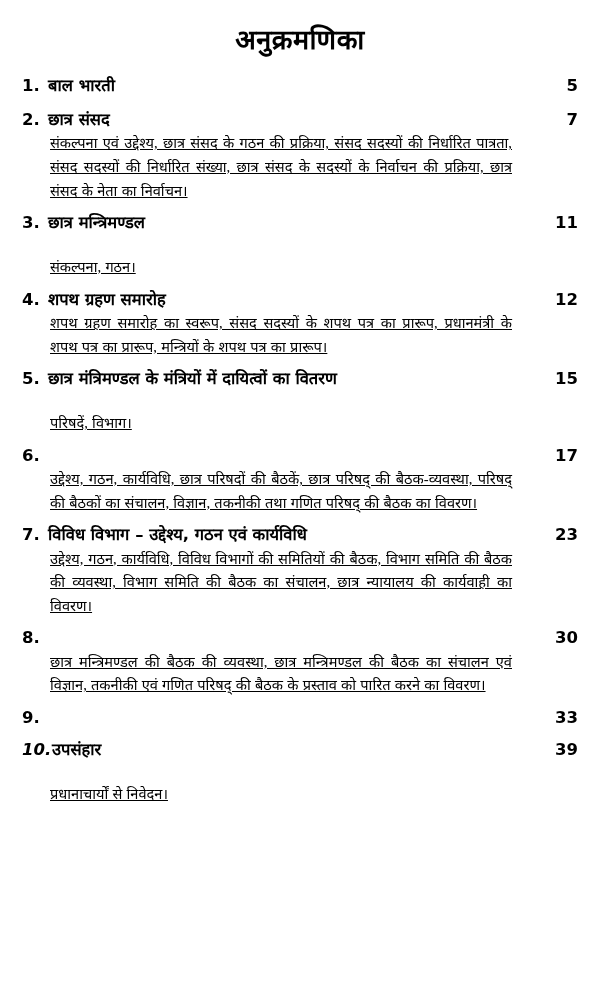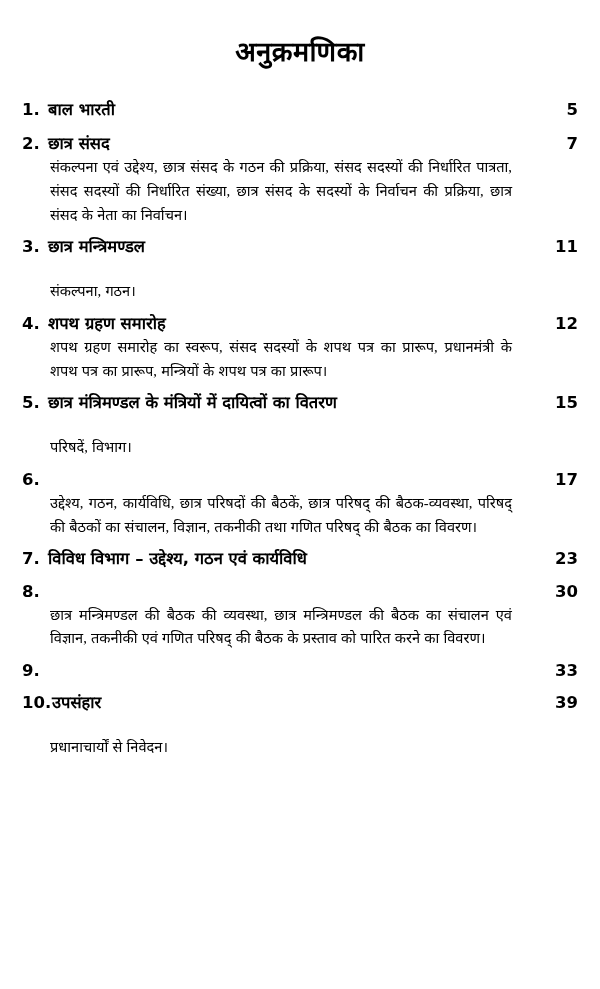--- a/index.html
+++ b/index.html
@@ -19,21 +19,21 @@
     box-sizing: border-box;
     padding: 0;
     overflow: hidden;
   }
   .page-title {
     text-align: center;
     font-family: "DejaVu Sans", "Liberation Sans", sans-serif;
     font-weight: bold;
     font-size: 27px;
     letter-spacing: 0.5px;
-    margin: 16px;
+    margin: 4px;
     padding-top: 21px;
     padding-bottom: 14px;
     line-height: 1.12;
   }
   .toc {
     padding: 0 22px 0 22px;
   }
   .toc-entry {
     margin-bottom: 1px;
   }
@@ -55,20 +55,21 @@
     min-width: 0;
   }
   .entry-num {
     flex: 0 0 auto;
     width: 26px;
     text-align: left;
     font-weight: bold;
   }
   .entry-num.wide {
     width: 30px;
+    font-style: italic;
   }
   .entry-title {
     flex: 0 1 auto;
     white-space: nowrap;
   }
   .entry-page {
     flex: 0 0 auto;
     text-align: right;
     min-width: 26px;
     padding-left: 12px;
@@ -77,20 +78,21 @@
   .entry-desc {
     font-family: "Liberation Serif", "DejaVu Serif", serif;
     font-size: 14.6px;
     line-height: 1.62;
     margin: 0 0 0 0;
     padding-left: 28px;
     padding-right: 66px;
     text-align: justify;
     text-justify: inter-word;
     word-spacing: 0.6px;
+    text-decoration: underline;
   }
   .entry-desc.short {
     text-align: left;
     padding-right: 0;
     margin-top: 21px;
   }
   .toc-entry.spaced {
     margin-bottom: 9px;
   }
   .gap-sm { height: 6px; }
@@ -179,20 +181,21 @@
     <div class="gap-sm"></div>
 
     <div class="toc-entry">
       <div class="entry-head">
         <span class="entry-head-left">
           <span class="entry-num">7.</span>
           <span class="entry-title">विविध विभाग – उद्देश्य, गठन एवं कार्यविधि</span>
         </span>
         <span class="entry-page">23</span>
       </div>
+      <p class="entry-desc">उद्देश्य, गठन, कार्यविधि, विविध विभागों की समितियों की बैठक, विभाग समिति की बैठक की व्यवस्था, विभाग समिति की बैठक का संचालन, छात्र न्यायालय की कार्यवाही का विवरण।</p>
     </div>
 
     <div class="gap-sm"></div>
 
     <div class="toc-entry">
       <div class="entry-head">
         <span class="entry-head-left">
           <span class="entry-num">8.</span>
         </span>
         <span class="entry-page">30</span>

